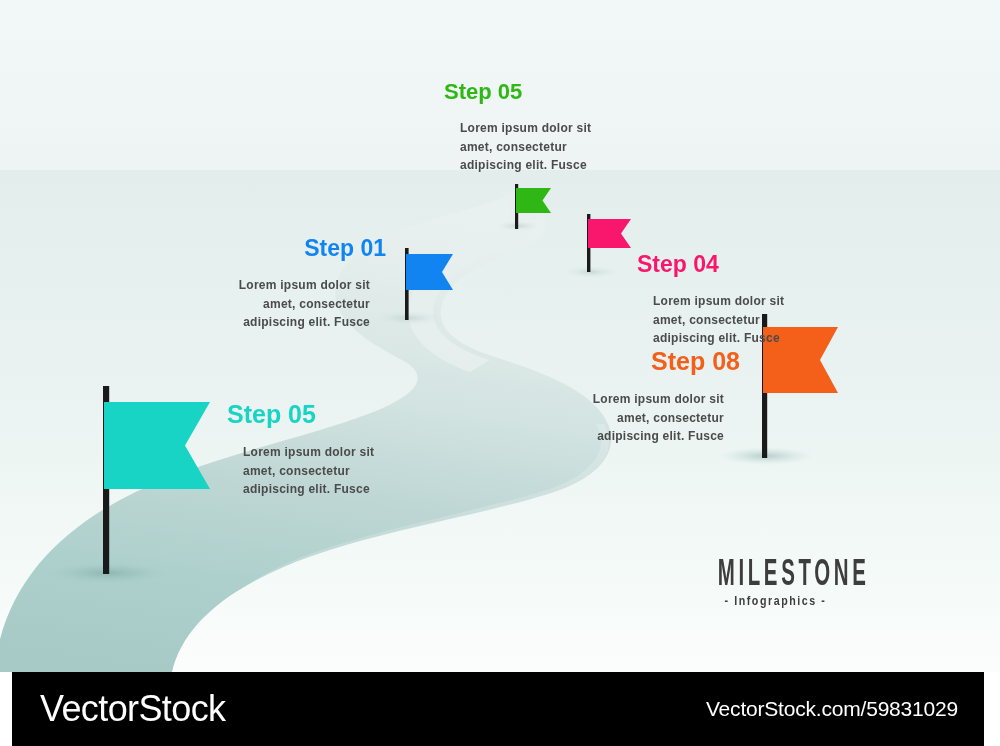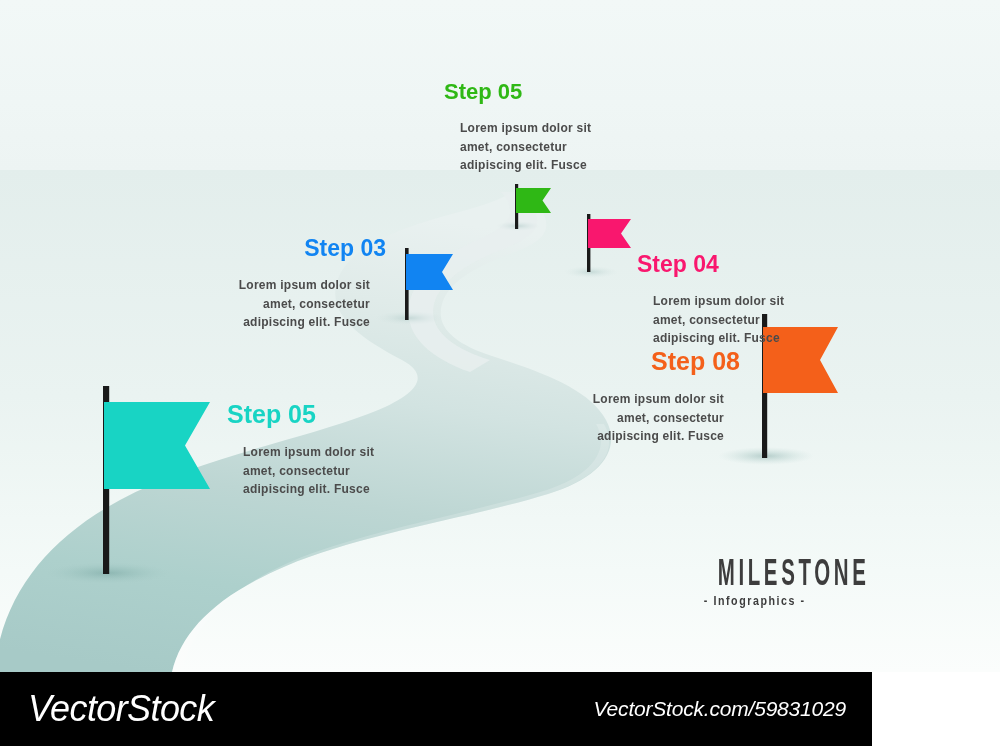--- a/index.html
+++ b/index.html
@@ -69,21 +69,21 @@
   .step-body span { display: block; }
   .align-left  { text-align: left; }
   .align-right { text-align: right; }
 
   
   #milestone {
     position: absolute;
     left: 688px;
     top: 554px;
     width: 175px;
-    text-align: left;
+    text-align: center;
   }
   #milestone .word {
     font-family: "Liberation Sans Narrow", "Liberation Sans", sans-serif;
     font-size: 31px;
     font-weight: bold;
     letter-spacing: 5.5px;
     color: #3d3d3d;
     transform: scaleX(0.66) scaleY(1.18);
     transform-origin: center top;
     line-height: 1;
@@ -97,24 +97,23 @@
     letter-spacing: 1.9px;
     color: #3d3d3d;
     transform: scaleX(0.82);
     line-height: 1;
     white-space: nowrap;
   }
 
   
   #footer {
     position: absolute;
-    left: 0; top: 672px;
-    width: 872px; height: 74px;
+    left: 12px; top: 672px;
+    width: 972px; height: 74px;
     background: #000000;
-    font-style: italic;
   }
   #footer-brand {
     position: absolute;
     left: 28px;
     top: 50%;
     transform: translateY(-50%);
     color: #ffffff;
     font-size: 36px;
     letter-spacing: -0.6px;
   }
@@ -257,21 +256,21 @@
     <div class="step align-left" style="left:637px; top:208px; width:210px;">
       <div class="step-title" style="font-size:23px; color:#f9176e;margin-top:44px;">Step 04</div>
       <div class="step-body">
         <span>Lorem ipsum dolor sit</span>
         <span>amet, consectetur</span>
         <span>adipiscing elit. Fusce</span>
       </div>
     </div>
 
     <div class="step align-right" style="left:190px; top:236px; width:196px;">
-      <div class="step-title" style="font-size:23px; color:#1184f2;">Step 03</div>
+      <div class="step-title" style="font-size:23px; color:#1184f2;">Step 01</div>
       <div class="step-body">
         <span>Lorem ipsum dolor sit</span>
         <span>amet, consectetur</span>
         <span>adipiscing elit. Fusce</span>
       </div>
     </div>
 
     <div class="step align-right" style="left:537px; top:348px; width:203px;">
       <div class="step-title" style="font-size:25px; color:#f4601a;">Step 08</div>
       <div class="step-body">

